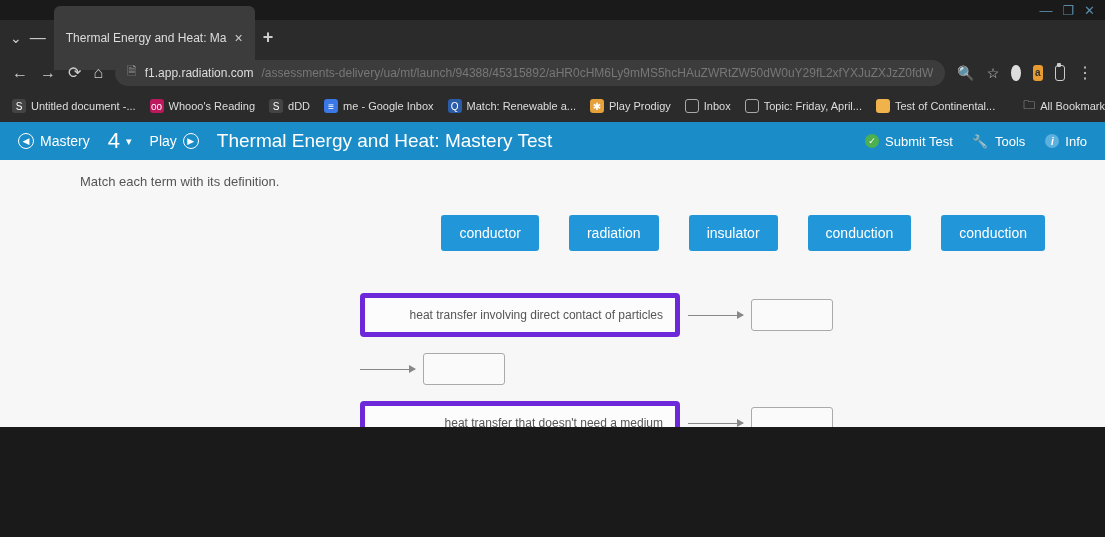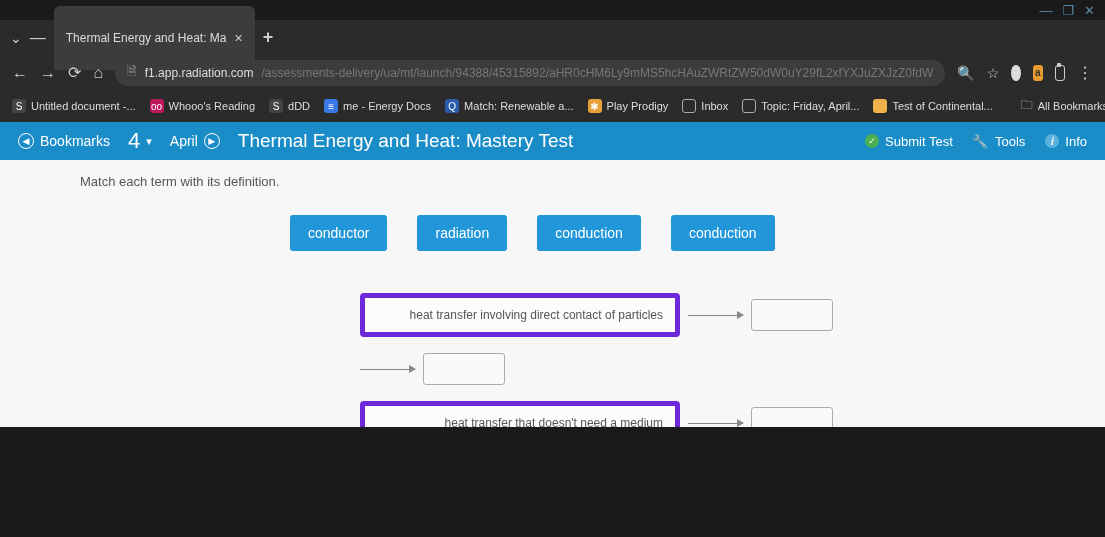--- a/index.html
+++ b/index.html
@@ -41,21 +41,21 @@
     .question-num { font-size: 22px; font-weight: 300; }
     .chev { font-size: 11px; }
     .circle-arrow { display:inline-flex; width:16px; height:16px; border:1.5px solid #fff; border-radius:50%; align-items:center; justify-content:center; font-size:9px; }
     .check-icon { display:inline-flex; width:14px; height:14px; border-radius:50%; background:#4caf50; align-items:center; justify-content:center; font-size:9px; color:#fff; }
     .wrench-icon { font-size: 13px; }
     .info-icon { display:inline-flex; width:14px; height:14px; border-radius:50%; background:#5bb0dd; align-items:center; justify-content:center; font-size:10px; color:#fff; font-style:italic; font-weight:bold; }
     
     .content { background: #f7f7f7; padding: 14px 60px 20px 80px; height: 267px; overflow: hidden; }
     .instructions { color: #555; font-size: 13px; margin-bottom: 26px; }
     
-    .terms-row { display: flex; gap: 30px; justify-content: flex-start; margin-left: 210px; margin-bottom: 42px; }
+    .terms-row { display: flex; gap: 30px; justify-content: flex-end; margin-left: 210px; margin-bottom: 42px; }
     .term-tile { background: #2196d8; color: #fff; padding: 10px 18px; font-size: 14px; border-radius: 3px; cursor: grab; }
     
     .definitions { display: flex; flex-direction: column; gap: 16px; margin-left: 280px; }
     .def-row { display: flex; align-items: center; gap: 8px; }
     .def-box { width: 320px; border: 5px solid #6d28d9; border-radius: 4px; padding: 10px 12px; font-size: 12px; color: #555; text-align: right; background: #fcfcfc; }
     .arrow-line { width: 55px; height: 1px; background: #888; position: relative; }
     .arrow-line::after { content: ''; position: absolute; right: -1px; top: -4px; border-left: 7px solid #888; border-top: 4.5px solid transparent; border-bottom: 4.5px solid transparent; }
     .drop-target { width: 82px; height: 32px; border: 1px solid #aaa; border-radius: 3px; background: #fafafa; }
   </style>
 </head>
@@ -103,21 +103,21 @@
   <div class="bookmark">
     <span class="bk-icon" style="background:#be185d;color:#fff;">oo</span>
     <span>Whooo's Reading</span>
   </div>
   <div class="bookmark">
     <span class="bk-icon" style="background:#444;color:#fff;">S</span>
     <span>dDD</span>
   </div>
   <div class="bookmark">
     <span class="bk-icon" style="background:#3b78e7;color:#fff;">≡</span>
-    <span>me - Energy Docs</span>
+    <span>me - Google Inbox</span>
   </div>
   <div class="bookmark">
     <span class="bk-icon" style="background:#2a5caa;color:#fff;">Q</span>
     <span>Match: Renewable a...</span>
   </div>
   <div class="bookmark">
     <span class="bk-icon" style="background:#e6a13b;color:#fff;">✱</span>
     <span>Play Prodigy</span>
   </div>
   <div class="bookmark">
@@ -135,28 +135,28 @@
   <div class="bk-spacer"></div>
   <div class="bookmark">
     <span class="folder-icon">🗀</span>
     <span>All Bookmarks</span>
   </div>
 </div>
 
 <div class="app-header">
   <div class="hdr-btn">
     <span class="circle-arrow">◀</span>
-    <span>Bookmarks</span>
+    <span>Mastery</span>
   </div>
   <div class="hdr-btn">
     <span class="question-num">4</span>
     <span class="chev">▾</span>
   </div>
   <div class="hdr-btn">
-    <span>April</span>
+    <span>Play</span>
     <span class="circle-arrow">▶</span>
   </div>
   <div class="hdr-title">Thermal Energy and Heat: Mastery Test</div>
   <div class="hdr-right">
     <div class="hdr-btn">
       <span class="check-icon">✓</span>
       <span>Submit Test</span>
     </div>
     <div class="hdr-btn">
       <span class="wrench-icon">🔧</span>
@@ -168,20 +168,21 @@
     </div>
   </div>
 </div>
 
 <div class="content">
   <div class="instructions">Match each term with its definition.</div>
 
   <div class="terms-row">
     <div class="term-tile">conductor</div>
     <div class="term-tile">radiation</div>
+    <div class="term-tile">insulator</div>
     <div class="term-tile">conduction</div>
     <div class="term-tile">conduction</div>
   </div>
 
   <div class="definitions">
     <div class="def-row">
       <div class="def-box">heat transfer involving direct contact of particles</div>
       <div class="arrow-line"></div>
       <div class="drop-target"></div>
     </div>

